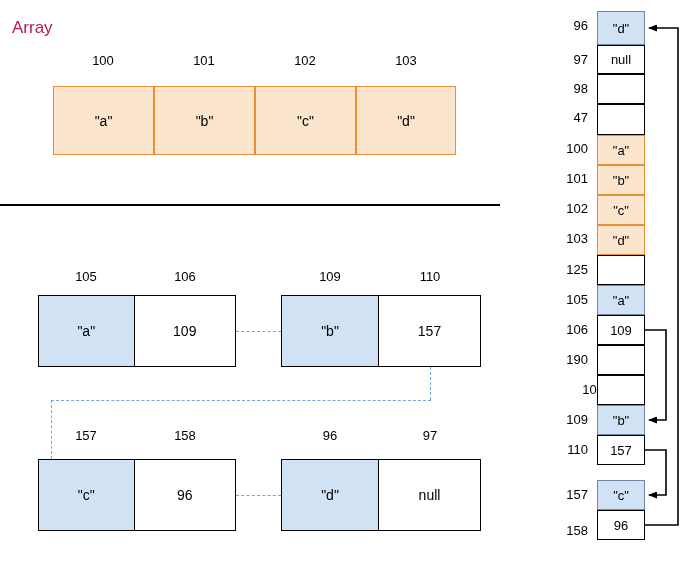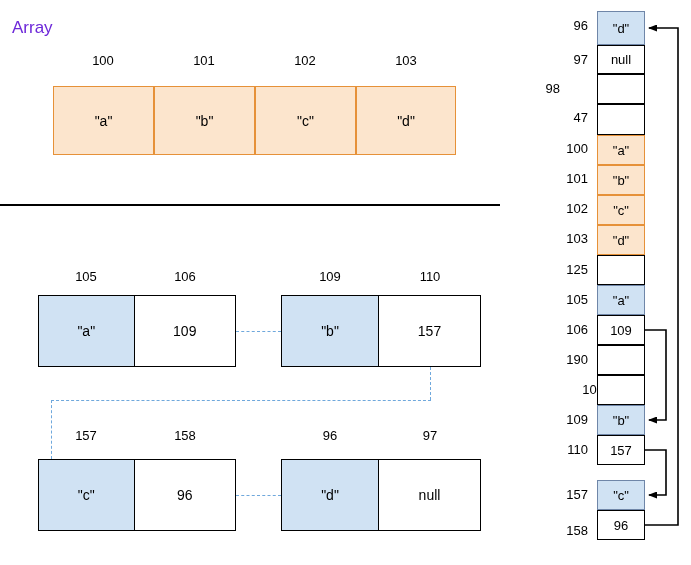--- a/index.html
+++ b/index.html
@@ -20,21 +20,21 @@
     overflow: hidden;
   }
 
   
   .abs { position: absolute; box-sizing: border-box; }
 
   
   .section-title {
     font-size: 17px;
     line-height: 20px;
-    color: #6d28d9;
+    color: #be185d;
     white-space: nowrap;
   }
 
   
   .divider {
     background: #000000;
     height: 2px;
   }
 
   
@@ -179,21 +179,21 @@
   <div class="abs dash-h" style="left:236px; top:331px; width:45px;"></div>
 
   <div class="abs dash-v" style="left:430px; top:367px; height:33px;"></div>
   <div class="abs dash-h" style="left:51px; top:400px; width:380px;"></div>
   <div class="abs dash-v" style="left:51px; top:400px; height:59px;"></div>
 
   <div class="abs dash-h" style="left:236px; top:495px; width:45px;"></div>
 
   <div class="abs mem-addr" style="left:552px; top:18px;  width:36px;">96</div>
   <div class="abs mem-addr" style="left:552px; top:52px;  width:36px;">97</div>
-  <div class="abs mem-addr" style="left:524px; top:81px;  width:36px;">98</div>
+  <div class="abs mem-addr" style="left:552px; top:81px;  width:36px;">98</div>
   <div class="abs mem-addr" style="left:552px; top:110px; width:36px;">47</div>
   <div class="abs mem-addr" style="left:552px; top:141px; width:36px;">100</div>
   <div class="abs mem-addr" style="left:552px; top:171px; width:36px;">101</div>
   <div class="abs mem-addr" style="left:552px; top:201px; width:36px;">102</div>
   <div class="abs mem-addr" style="left:552px; top:231px; width:36px;">103</div>
   <div class="abs mem-addr" style="left:552px; top:262px; width:36px;">125</div>
   <div class="abs mem-addr" style="left:552px; top:292px; width:36px;">105</div>
   <div class="abs mem-addr" style="left:552px; top:322px; width:36px;">106</div>
   <div class="abs mem-addr" style="left:552px; top:352px; width:36px;">190</div>
   <div class="abs mem-addr" style="left:568px; top:382px; width:36px;text-align:right;">108</div>

